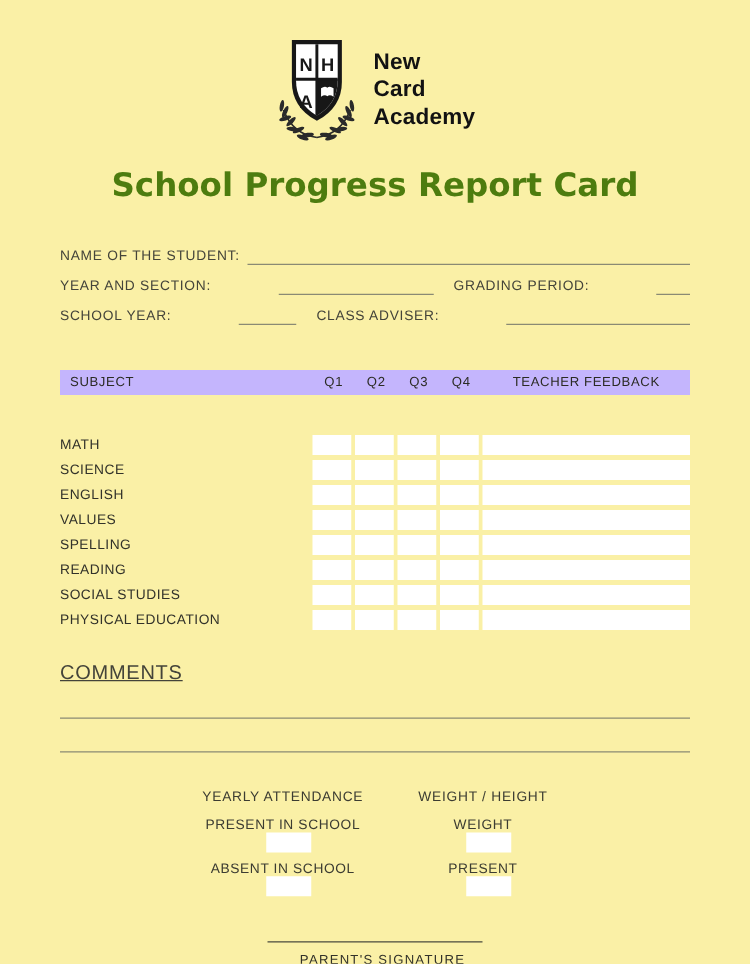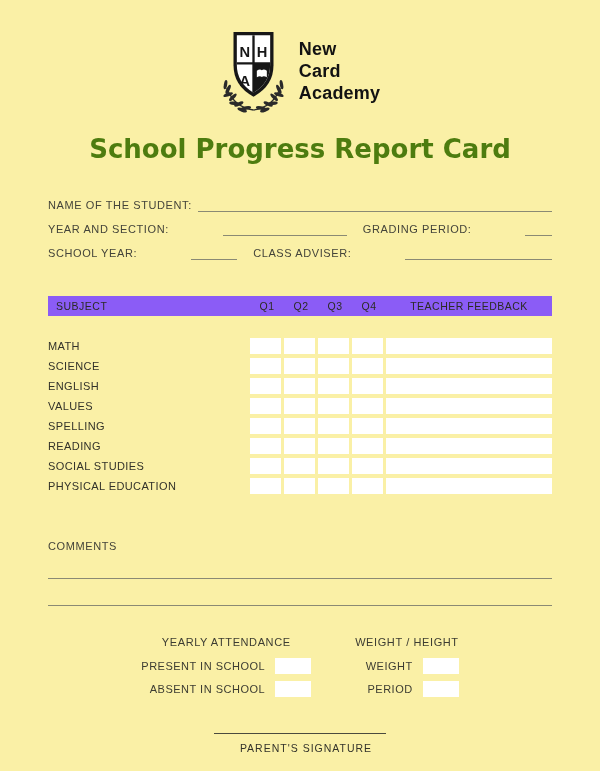--- a/index.html
+++ b/index.html
@@ -32,43 +32,43 @@
   .field { display:flex; align-items:flex-end;gap:48px; }
   .field.wide { flex:1.58; }
   .field.narrow { flex:1; }
   .label { white-space:nowrap; padding-right:6px; line-height:14px; }
   .fill-line { flex:1; border-bottom:1px solid #8a8a74; height:14px; }
 
   
   .grades { margin-top:36px; }
   .grades-header {
     display:grid; grid-template-columns:202px repeat(4,34px) 1fr;
-    background:#8b5cf6; height:20px; align-items:center;
+    background:#c4b5fd; height:20px; align-items:center;
     font-size:10.5px; letter-spacing:.5px; color:#2b2b24;
   }
   .subject-h { padding-left:8px; }
   .q-head { text-align:center; }
   .feedback-h { text-align:center; }
-  .grades-body { margin-top:20px; }
+  .grades-body { margin-top:30px; }
   .grade-row {
     display:grid; grid-template-columns:202px repeat(4,34px) 1fr;
     height:20px; align-items:center;
   }
   .subject-name { font-size:11px; letter-spacing:.4px; color:#32322a; }
   .grade-cell { display:block; background:#ffffff; height:16px; width:31px; }
   .feedback-cell { display:block; background:#ffffff; height:16px; width:100%; }
 
   
-  .comments { margin-top:44px; font-size:11px; letter-spacing:.6px; color:#44443a; }
+  .comments { margin-top:24px; font-size:16px; letter-spacing:.6px; color:#44443a;text-decoration:underline; }
   .comment-line { border-bottom:1px solid #8a8a74; height:0; margin-top:26px; }
 
   
   .stats { margin-top:30px; display:flex; justify-content:center; align-items:flex-start; gap:44px; }
   .att-title { font-size:11px; letter-spacing:.6px; color:#3c3c32; text-align:center; margin-bottom:10px; }
-  .att-row { display:flex; justify-content:flex-end; align-items:center; margin-top:7px; font-size:11px; letter-spacing:.5px; color:#3c3c32; }
+  .att-row { display:flex; justify-content:flex-end; align-items:center; margin-top:7px; font-size:11px; letter-spacing:.5px; color:#3c3c32;flex-direction:column; }
   .att-box { width:36px; height:16px; background:#ffffff; margin-left:10px; }
 
   
   .signature { margin-top:36px; display:flex; flex-direction:column; align-items:center; }
   .sig-line { width:172px; border-bottom:1px solid #4a4a3e; height:0; }
   .sig-label { margin-top:8px; font-size:10.5px; letter-spacing:1px; color:#32322a;padding-left:12px; }
 </style>
 </head>
 <body>
 
@@ -238,21 +238,21 @@
         </div>
     </div>
     <div class="att-group">
       <div class="att-title">WEIGHT / HEIGHT</div>
       <div id="measurement-rows">
           <div class="att-row">
             <span class="att-label">WEIGHT</span>
             <span class="att-box"></span>
           </div>
           <div class="att-row">
-            <span class="att-label">PERIOD</span>
+            <span class="att-label">PRESENT</span>
             <span class="att-box"></span>
           </div>
         </div>
     </div>
   </div>
 
   <div class="signature">
     <div class="sig-line"></div>
     <div class="sig-label">PARENT'S SIGNATURE</div>
   </div>

